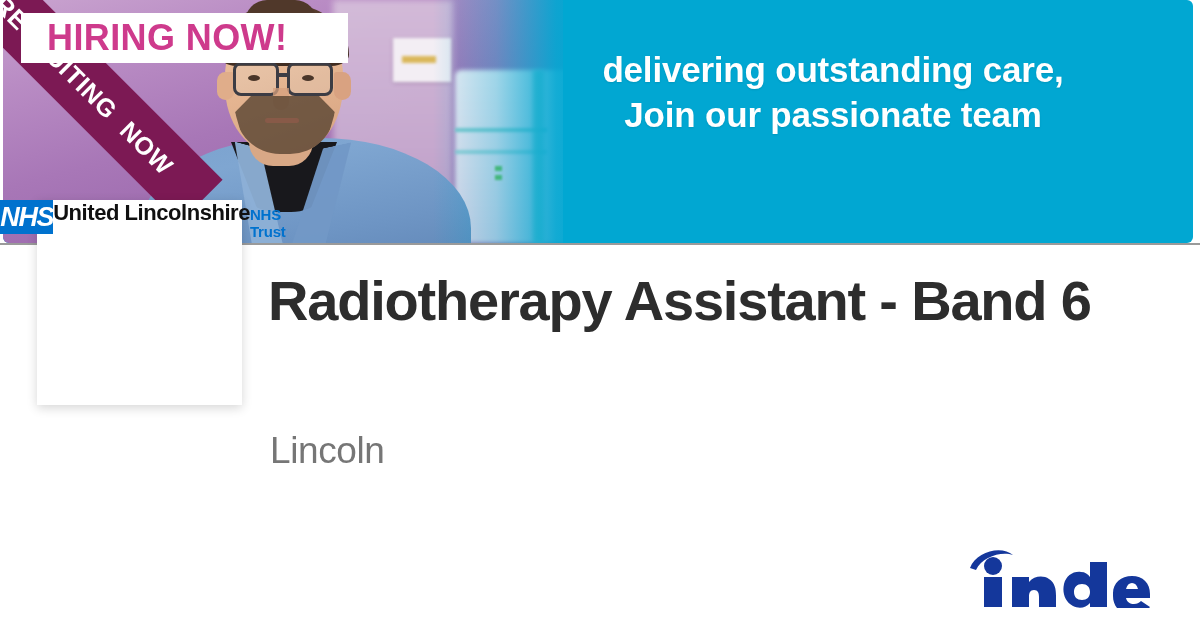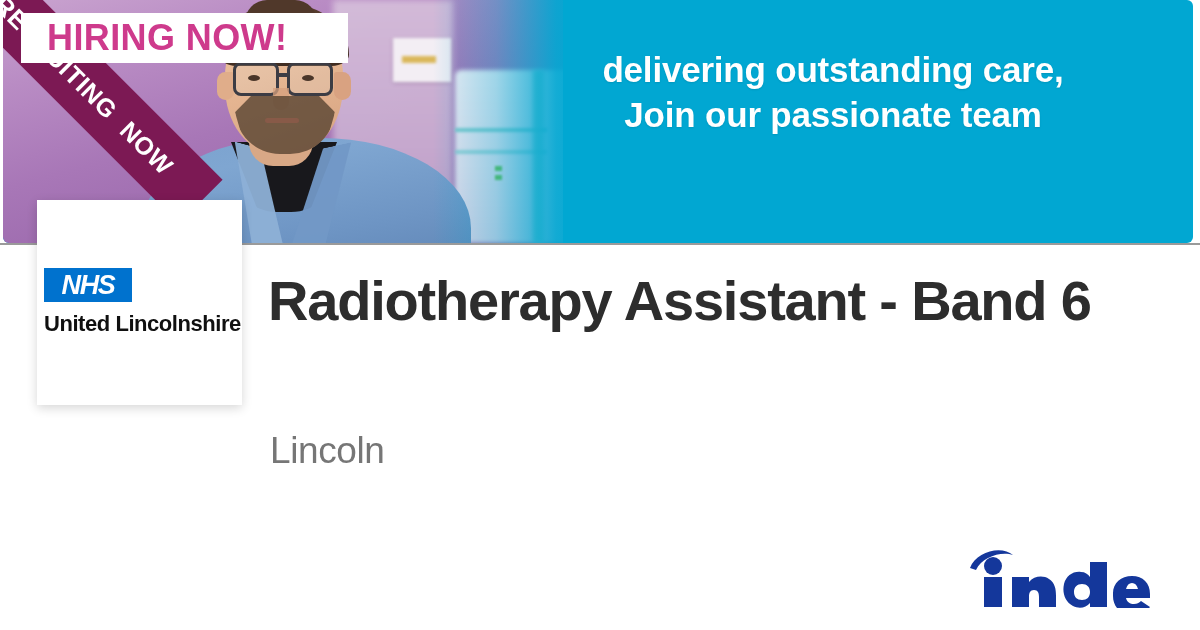--- a/index.html
+++ b/index.html
@@ -256,21 +256,21 @@
   }
 
   
   .logo-card {
     position:absolute;
     left:37px; top:200px;
     width:205px; height:205px;
     background:#ffffff;
     box-shadow:0 3px 10px rgba(0,0,0,.16);
     display:flex;
-    flex-direction:column;
+    flex-direction:row;
     justify-content:center;
     padding-left:7px;
   }
   .nhs-badge {
     width:88px; height:34px;
     background:#0072CE;
     display:flex; align-items:center; justify-content:center;
     margin-bottom:9px;
   }
   .nhs-badge span {
@@ -388,20 +388,21 @@
 
   </div>
 
   <div class="divider"></div>
 
   <div class="logo-card">
     <div class="nhs-badge">
       <span>NHS</span>
     </div>
     <div class="trust-name">United Lincolnshire</div>
+    <div class="trust-sub">NHS Trust</div>
   </div>
 
   <div class="job-title">Radiotherapy Assistant - Band 6</div>
   <div class="job-location">Lincoln</div>
 
   <div class="indeed">
     <svg width="218" height="62" viewBox="0 0 218 62" aria-hidden="true">
       <path d="M10 22 C16 5, 42 -1, 53 9 C41 5, 22 11, 16 24 Z" fill="#14379B"></path>
       <circle cx="33" cy="20" r="9" fill="#14379B"></circle>
       <path d="M24 31 h18 v30 h-18 z" fill="#14379B"></path>

